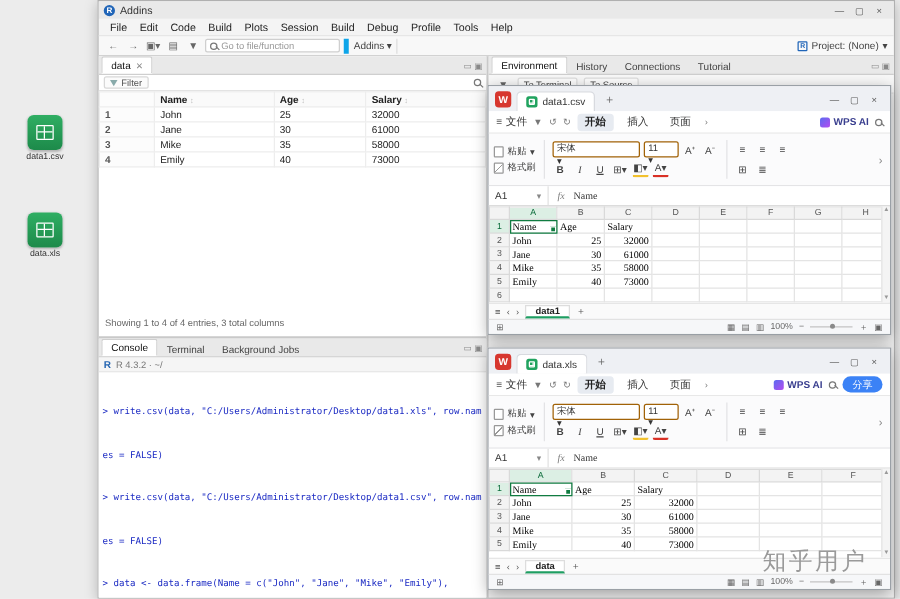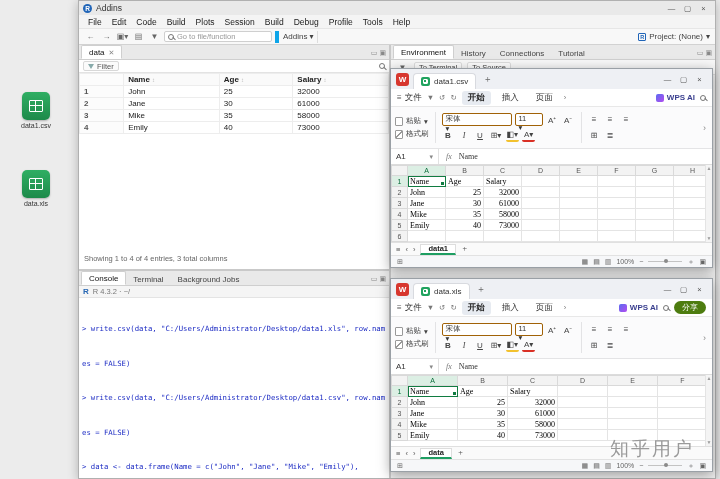--- a/index.html
+++ b/index.html
@@ -72,21 +72,21 @@
   .minisheet .sg::before{top:1.6px;height:.8px;} .minisheet .sg::after{left:1.8px;width:.8px;}
   .w-plus{font-size:9px;color:#666;padding:0 3px;}
   .w-menu{height:18px;display:flex;align-items:center;gap:5px;padding:0 6px;font-size:8.5px;color:#333;border-bottom:1px solid #e8e8e8;background:#fff;flex:0 0 auto;}
   .w-file{display:flex;align-items:center;gap:3px;}
   .hamb{font-size:8px;color:#555;}
   .smicon{font-size:7.5px;color:#777;}
   .w-tab{padding:1px 6px;border-radius:3px;}
   .w-tab.sel{background:#e7ebf1;font-weight:bold;color:#222;}
   .wpsai{display:flex;align-items:center;gap:3px;font-weight:bold;font-size:8px;color:#3a3f8f;margin-left:34px;}
   .aidot{width:8px;height:8px;border-radius:2px;background:linear-gradient(135deg,#5a6cf0,#b44cf0);}
-  .share{background:#4d7c0f;color:#fff;border-radius:8px;padding:1px 8px;font-size:8px;display:flex;align-items:center;gap:2px;}
+  .share{background:#3b82f6;color:#fff;border-radius:8px;padding:1px 8px;font-size:8px;display:flex;align-items:center;gap:2px;}
   .w-tools{height:42px;background:#fbfbfc;border-bottom:1px solid #e4e4e6;display:flex;padding:2px 4px;gap:5px;align-items:stretch;font-size:7.5px;color:#444;flex:0 0 auto;}
   .tcol{display:flex;flex-direction:column;justify-content:center;gap:3px;}
   .trow{display:flex;align-items:center;gap:3px;}
   .micon{width:8px;height:9px;border:1px solid #999;background:#fff;border-radius:1px;}
   .micon.brush{background:linear-gradient(135deg,#fff 45%,#999 45%,#999 55%,#fff 55%);}
   .vsep{width:1px;background:#e3e3e5;margin:3px 1px;}
   .combo{display:flex;justify-content:space-between;border:1px solid #a16207;background:#fff;border-radius:2px;height:13px;padding:0 3px;font-size:7.5px;color:#333;flex-direction:column;}
   .w64{width:70px;} .w26{width:28px;}
   .tbtn{min-width:13px;height:13px;display:flex;align-items:center;justify-content:center;font-size:8px;color:#444;border-radius:2px;padding:0 1px;}
   .tbtn.b{font-weight:bold;} .tbtn.i{font-style:italic;font-family:"Liberation Serif",serif;} .tbtn.u{text-decoration:underline;}

